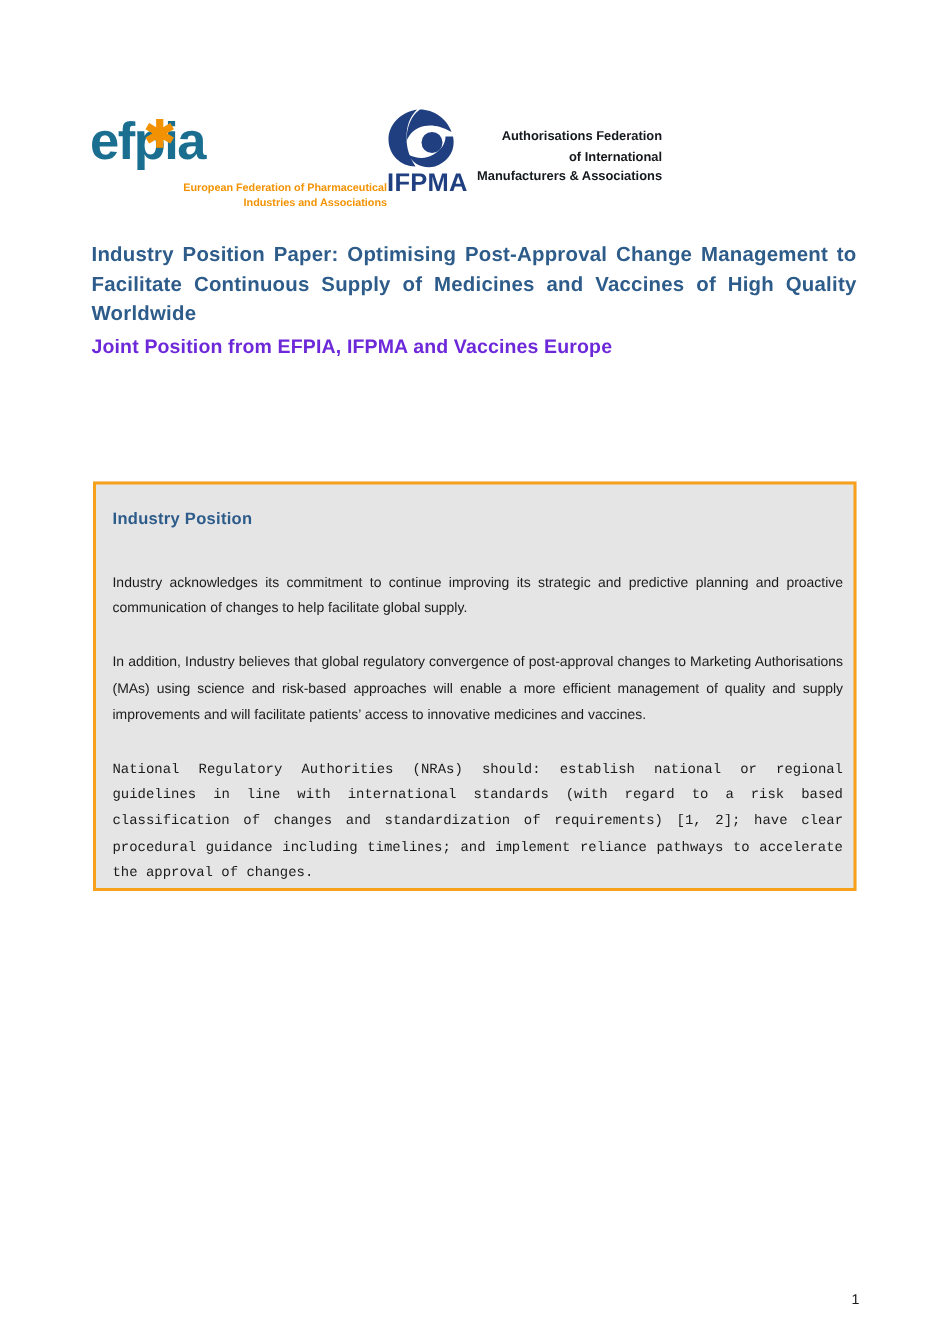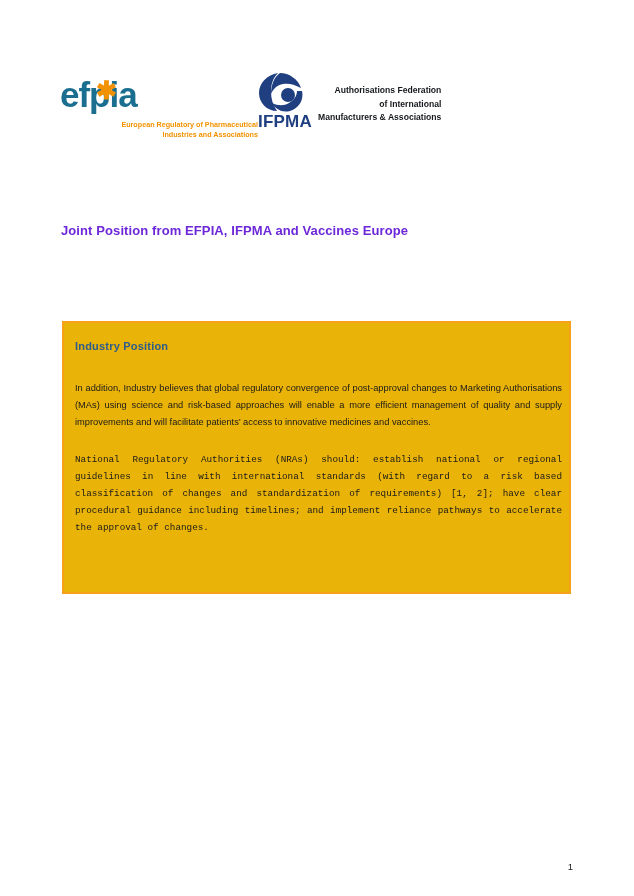--- a/index.html
+++ b/index.html
@@ -168,21 +168,21 @@
 
   
   .position-box {
     position: absolute;
     left: 62px;
     top: 321px;
     width: 509px;
     height: 273px;
     border: 2px solid #f7a01c;
     box-sizing: border-box;
-    background: #eab308;
+    background: #e5e5e5;
   }
   .box-heading {
     position: absolute;
     left: 11px;
     top: 17px;
     font-size: 11px;
     font-weight: bold;
     color: #2e5c8a;
     letter-spacing: 0.2px;
   }
@@ -216,21 +216,21 @@
 </head>
 <body>
 
 <div class="page">
 
   <div class="logo-band">
 
     <div class="efpia-logo">
       <div class="efpia-word">efpia</div>
       <div class="efpia-star">✱</div>
-      <div class="efpia-tag">European Regulatory of Pharmaceutical Industries and Associations</div>
+      <div class="efpia-tag">European Federation of Pharmaceutical Industries and Associations</div>
     </div>
 
     <div class="ifpma-logo">
       <div class="ifpma-mark">
         <svg width="48" height="40" viewBox="0 0 48 40" xmlns="http://www.w3.org/2000/svg">
           <path d="M20 1 C9 3 1 11 1 21 C1 31 9 39 19 39 C15 33 13 27 13 20 C13 12 15 6 20 1 Z" fill="#1f3f80"></path>
           <path d="M22 1 C31 1 40 7 43 16 C36 12 30 11 25 12 C19 13 15 17 13 22 C13 13 16 5 22 1 Z" fill="#1f3f80"></path>
           <path d="M44 19 C46 28 41 36 32 39 C24 41 17 37 14 31 C20 34 26 34 31 31 C36 28 39 24 39 19 Z" fill="#1f3f80"></path>
           <circle cx="30" cy="23" r="7" fill="#1f3f80"></circle>
         </svg>
@@ -238,26 +238,28 @@
       <div class="ifpma-word">IFPMA</div>
       <div class="ifpma-tag">
         <div>Authorisations Federation</div>
         <div>of International</div>
         <div>Manufacturers &amp; Associations</div>
       </div>
     </div>
 
   </div>
 
+  <div class="doc-title">Industry Position Paper: Optimising Post-Approval Change Management to Facilitate Continuous Supply of Medicines and Vaccines of High Quality Worldwide</div>
 
   <div class="doc-subtitle">Joint Position from EFPIA, IFPMA and Vaccines Europe</div>
 
   <div class="position-box">
     <div class="box-heading">Industry Position</div>
     <div class="box-body">
+      <p class="box-para">Industry acknowledges its commitment to continue improving its strategic and predictive planning and proactive communication of changes to help facilitate global supply.</p>
       <p class="box-para">In addition, Industry believes that global regulatory convergence of post-approval changes to Marketing Authorisations (MAs) using science and risk-based approaches will enable a more efficient management of quality and supply improvements and will facilitate patients’ access to innovative medicines and vaccines.</p>
       <p class="box-para">National Regulatory Authorities (NRAs) should: establish national or regional guidelines in line with international standards (with regard to a risk based classification of changes and standardization of requirements) [1, 2]; have clear procedural guidance including timelines; and implement reliance pathways to accelerate the approval of changes.</p>
     </div>
   </div>
 
   <div class="page-number">1</div>
 
 </div>
 
 </body></html>

